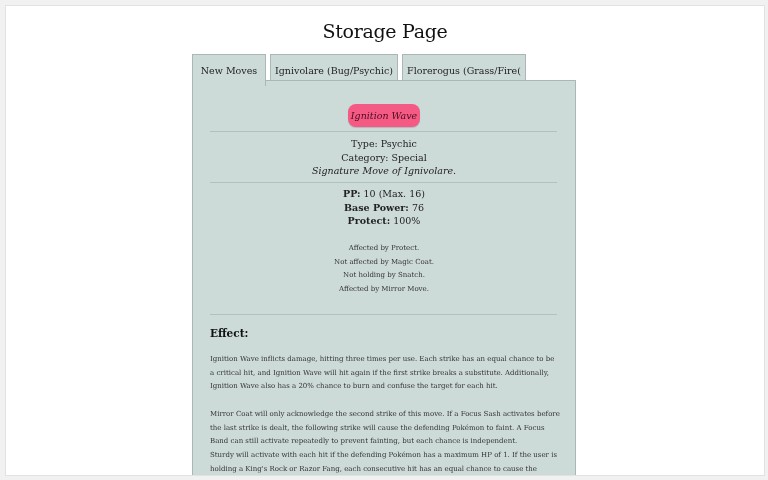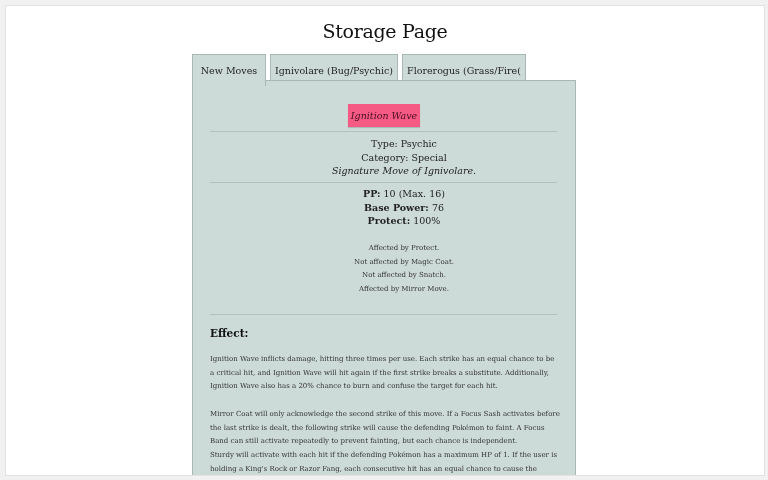--- a/index.html
+++ b/index.html
@@ -30,24 +30,24 @@
     cursor: pointer; white-space: nowrap; overflow: hidden;
   }
   .tab.active { height: 31px; z-index: 2; }
   .panel {
     position: absolute; top: 74px; left: 186px; width: 382px; height: 420px;
     background: #cddbd8; border: 1px solid #a9b8b5;
   }
   .badge {
     position: absolute; top: 23px; left: 155px; width: 72px; height: 23px;
     background: #f55a85; color: #4a0d1d; font-style: italic; font-size: 9.5px;
-    text-align: center; line-height: 23px; box-shadow: 0 1px 1px rgba(0,0,0,0.15);
+    text-align: center; line-height: 23px; box-shadow: 0 1px 1px rgba(0,0,0,0.15); border-radius: 8px;
   }
   .hr { position: absolute; left: 17px; width: 347px; height: 1px; background: #b2c1be; }
-  .center-block { position: absolute; left: 0; width: 382px; text-align: center; padding-left: 20px; }
+  .center-block { position: absolute; left: 0; width: 382px; text-align: center; }
   .line9 { font-size: 9.5px; line-height: 13.5px; }
   .small { font-size: 7px; line-height: 13.5px; color: #333; }
   .bold { font-weight: bold; }
   .effect-head { position: absolute; left: 17px; top: 246px; font-weight: bold; font-size: 10.5px; color: #111; }
   .para { position: absolute; left: 17px; width: 350px; font-size: 7px; line-height: 13.6px; color: #333; }
 </style>
 </head>
 <body>
 
 <div class="page">
@@ -72,21 +72,21 @@
 
     <div class="center-block" style="top:106px;">
       <div class="line9"><span class="bold">PP:</span> <span>10 (Max. 16)</span></div>
       <div class="line9"><span class="bold">Base Power:</span> <span>76</span></div>
       <div class="line9"><span class="bold">Protect:</span> <span>100%</span></div>
     </div>
 
     <div class="center-block" style="top:161px;">
       <div class="small">Affected by Protect.</div>
       <div class="small">Not affected by Magic Coat.</div>
-      <div class="small">Not affected by Snatch.</div>
+      <div class="small">Not holding by Snatch.</div>
       <div class="small">Affected by Mirror Move.</div>
     </div>
     <div class="hr" style="top:233px;"></div>
 
     <div class="effect-head">Effect:</div>
     <div class="para" style="top:272px;">Ignition Wave inflicts damage, hitting three times per use. Each strike has an equal chance to be a critical hit, and Ignition Wave will hit again if the first strike breaks a substitute. Additionally, Ignition Wave also has a 20% chance to burn and confuse the target for each hit.</div>
     <div class="para" style="top:327px;">Mirror Coat will only acknowledge the second strike of this move. If a Focus Sash activates before the last strike is dealt, the following strike will cause the defending Pokémon to faint. A Focus Band can still activate repeatedly to prevent fainting, but each chance is independent.</div>
     <div class="para" style="top:368px;">Sturdy will activate with each hit if the defending Pokémon has a maximum HP of 1. If the user is holding a King's Rock or Razor Fang, each consecutive hit has an equal chance to cause the opponent to flinch. If the</div>
   </div>
 </div>

